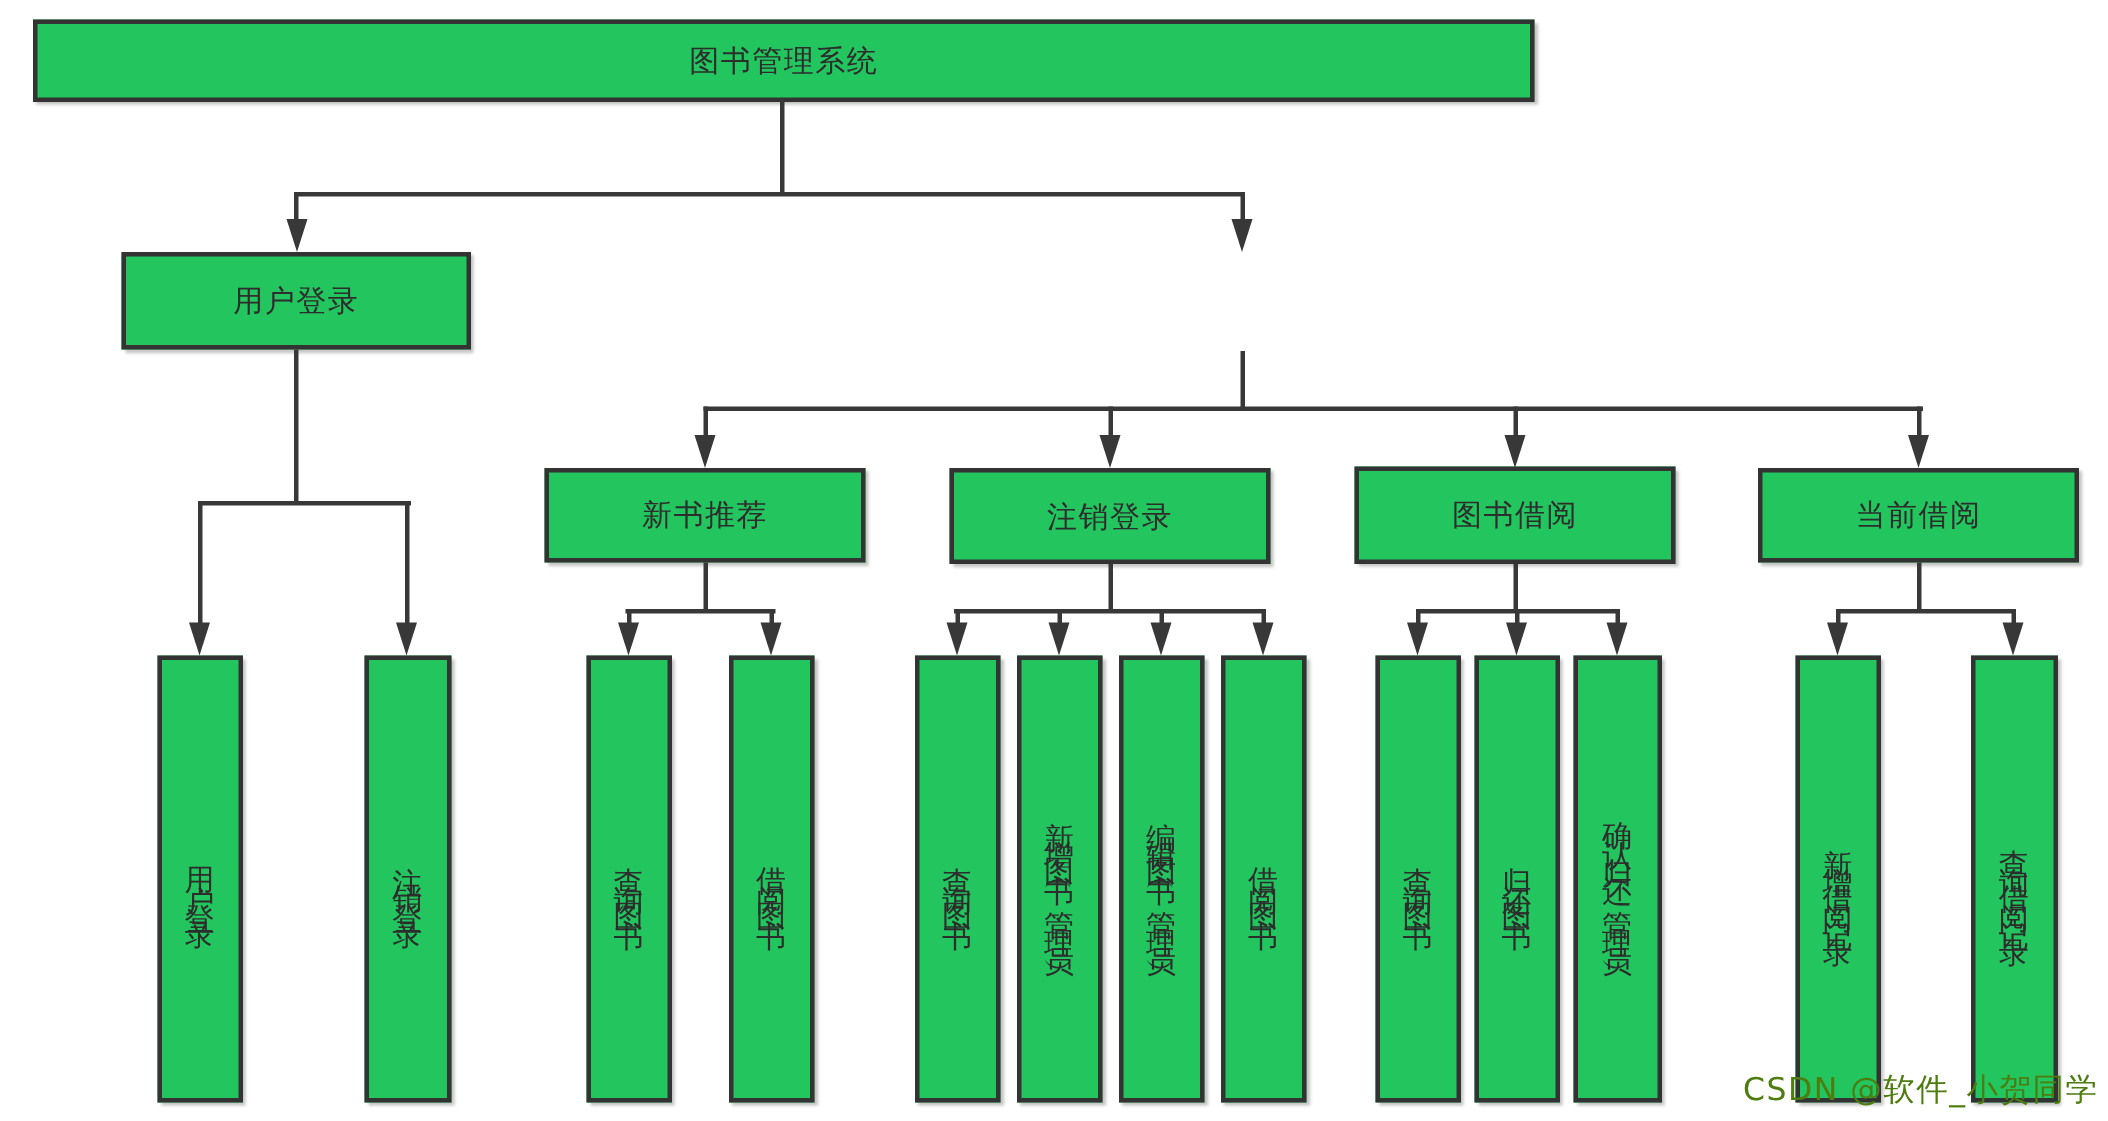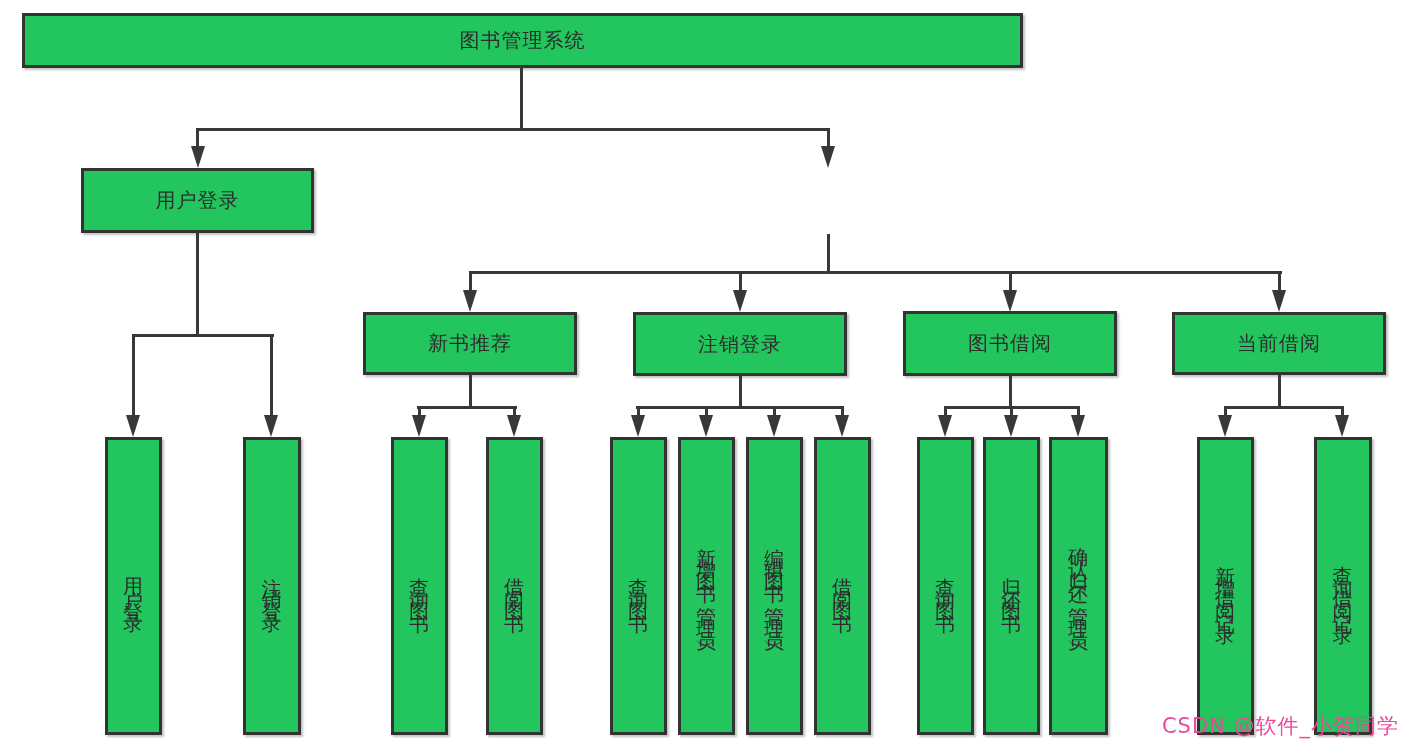--- a/index.html
+++ b/index.html
@@ -19,21 +19,21 @@
   }
   .hline, .vline { position:absolute; background:#383838; }
   .hline { height:3px; }
   .vline { width:3px; }
   .ah {
     position:absolute; width:0; height:0;
     border-left:7px solid transparent; border-right:7px solid transparent;
     border-top:22px solid #383838;
   }
   .watermark {
-    position:absolute; right:6px; top:712px; font-size:21px; color:#ec4899;
+    position:absolute; right:6px; top:712px; font-size:21px; color:#4d7c0f;
     z-index:6; letter-spacing:1px; white-space:nowrap;
   }
 </style>
 </head>
 <body>
 
 <div class="stage">
 
   <div class="box" style="left:22px;top:13px;width:1001px;height:55px;">
     <span class="hlabel">图书管理系统</span>

